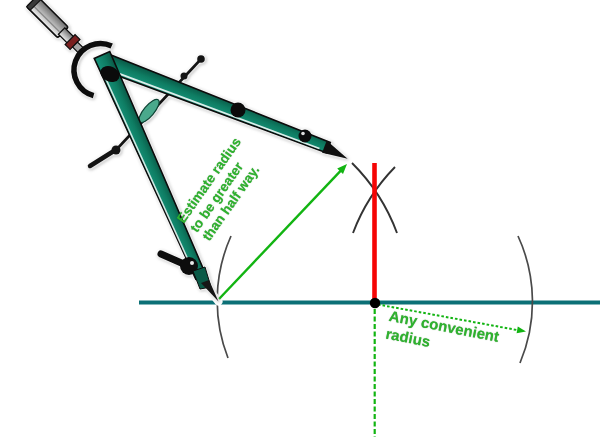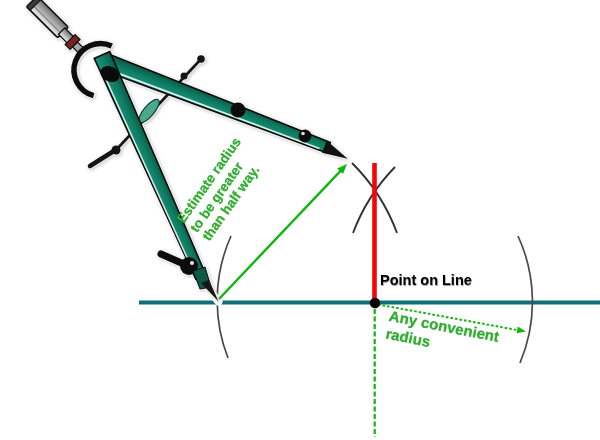--- a/index.html
+++ b/index.html
@@ -132,20 +132,19 @@
 
     <circle class="c-dot" cx="375" cy="303" r="5.2"></circle>
   </svg>
 
   <div class="lbl green est">
     <div>Estimate radius</div>
     <div>to be greater</div>
     <div>than half way.</div>
   </div>
 
-  <div class="lbl pol">Point on Line</div>
 
   <div class="lbl green acr">
     <div>Any convenient</div>
     <div>radius</div>
   </div>
 
 </div>
 
 </body></html>

